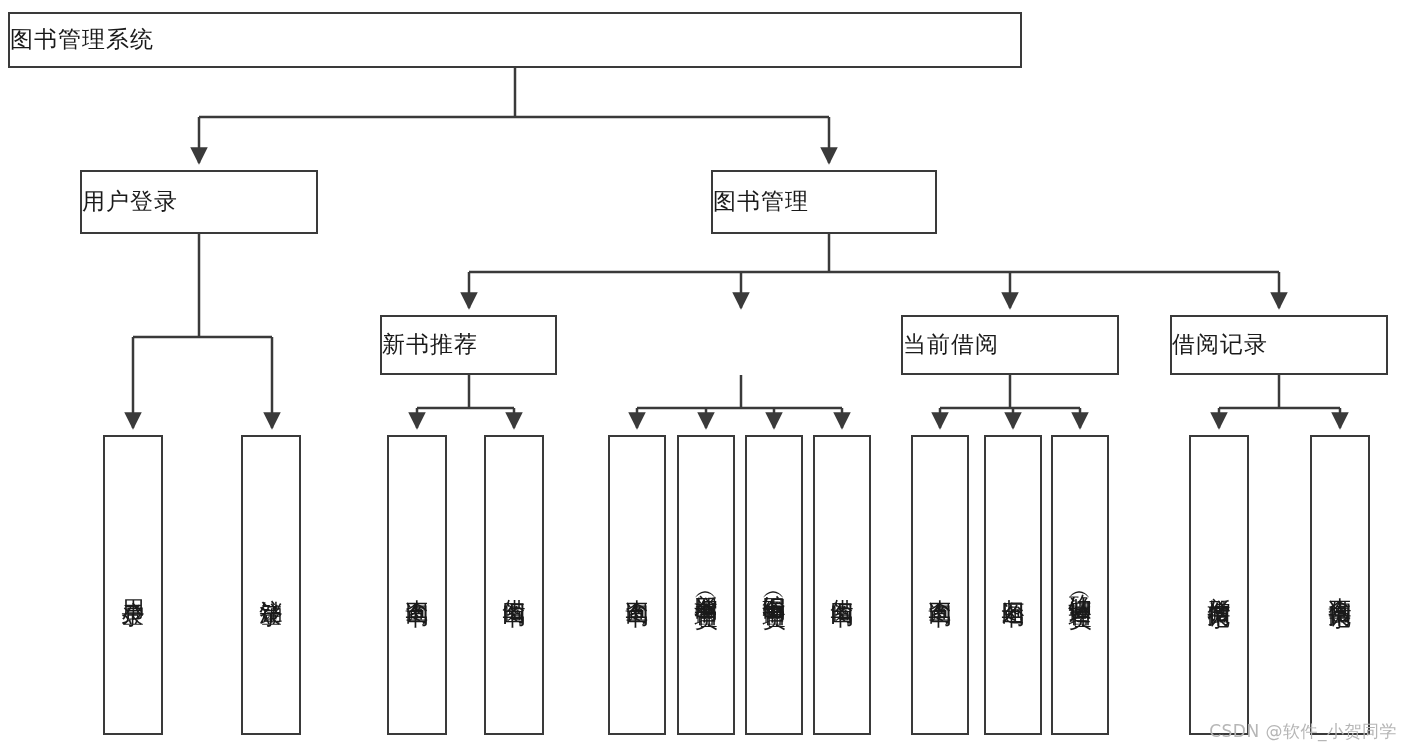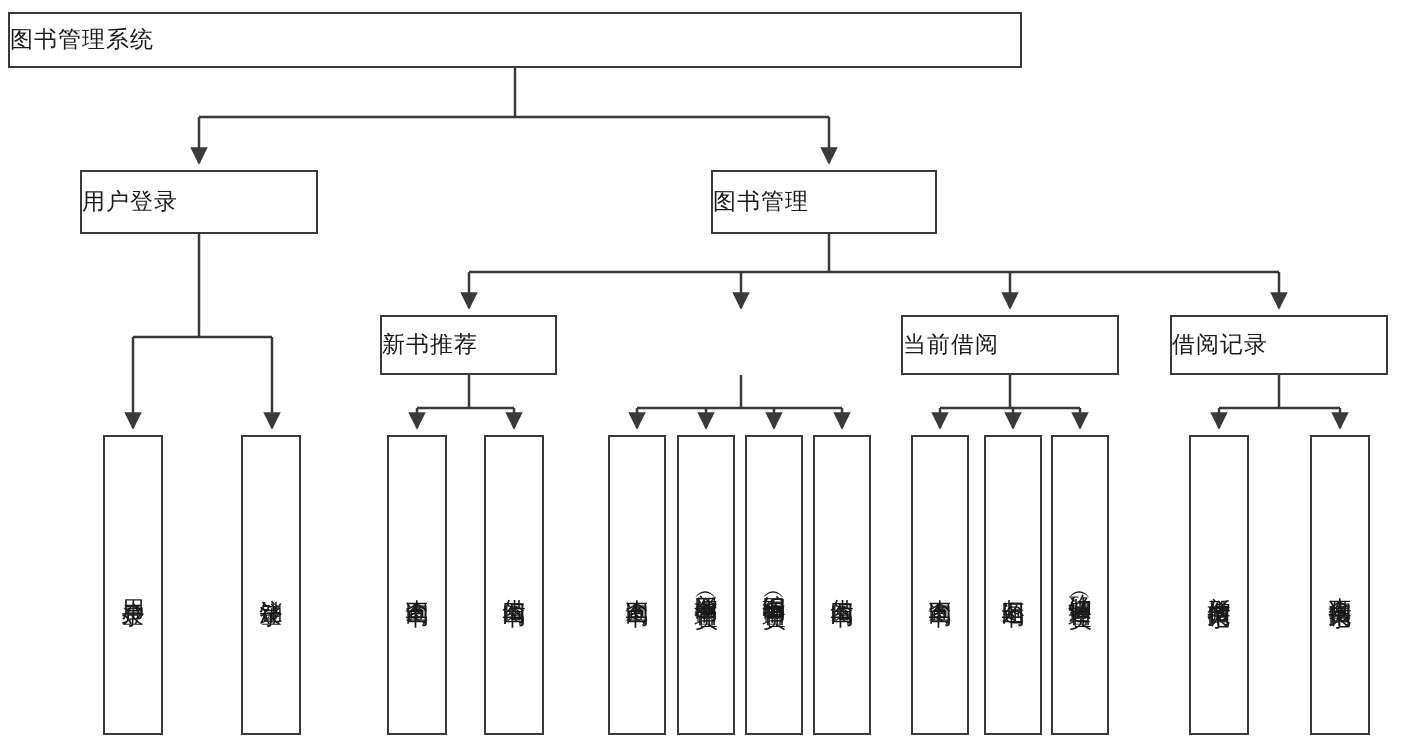--- a/index.html
+++ b/index.html
@@ -179,14 +179,15 @@
     <span class="node-label-v">确认归还（管理员）</span>
   </div>
 
   <div class="node-box vertical" style="left:1189px; top:435px; width:60px; height:300px;">
     <span class="node-label-v">新增借阅记录</span>
   </div>
   <div class="node-box vertical" style="left:1310px; top:435px; width:60px; height:300px;">
     <span class="node-label-v">查询借阅记录</span>
   </div>
 
+  <div id="watermark">CSDN @软件_小贺同学</div>
 
 </div>
 
 </body></html>

